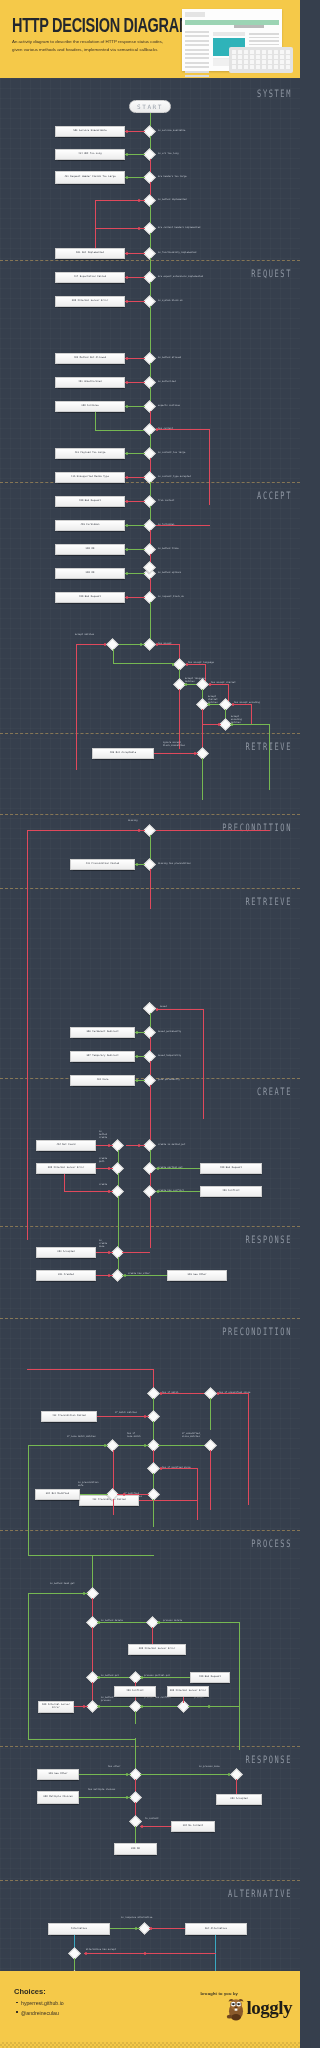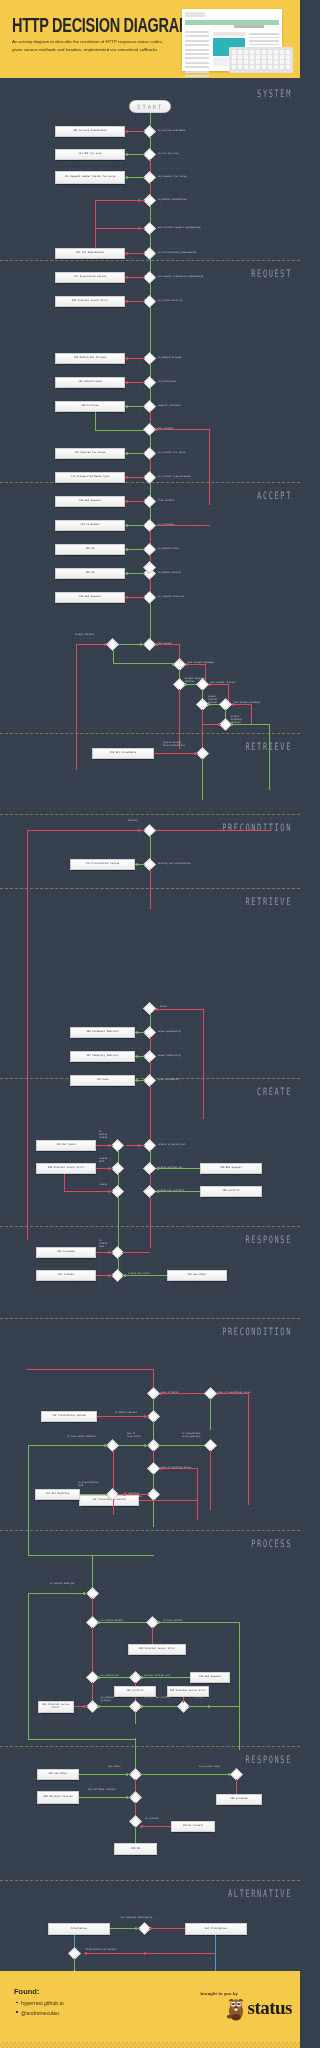--- a/index.html
+++ b/index.html
@@ -756,27 +756,27 @@
   <div class="e er h" style="left:84px; top:1875.2px; width:132px;"></div>
   <div class="dot dr" style="left:85px; top:1874.4px;"></div>
   <div class="dot dr" style="left:144px; top:1874.4px;"></div>
   <div class="e eg v" style="left:74.4px; top:1880px; height:14px;"></div>
 
   <div class="dia" style="left:70px; top:1894px;"></div>
 
 </div>
 
 <div id="footer">
-  <div class="src">Found:</div>
+  <div class="src">Choices:</div>
   <ul>
     <li>hyperrest.github.io</li>
     <li>@andreineculau</li>
   </ul>
   <div class="brought">brought to you by</div>
-  <div class="loggly">status</div>
+  <div class="loggly">loggly</div>
   <svg class="beaver" viewBox="0 0 40 48">
     <ellipse cx="20" cy="30" rx="13" ry="16" fill="#8a5a2b"></ellipse>
     <ellipse cx="20" cy="18" rx="11" ry="10" fill="#a06a33"></ellipse>
     <path d="M6 12 Q10 4 16 10 Z" fill="#6d4520"></path>
     <path d="M34 12 Q30 4 24 10 Z" fill="#6d4520"></path>
     <circle cx="15" cy="17" r="4.4" fill="#fff"></circle>
     <circle cx="25" cy="17" r="4.4" fill="#fff"></circle>
     <circle cx="15" cy="17" r="2" fill="#1d1d1d"></circle>
     <circle cx="25" cy="17" r="2" fill="#1d1d1d"></circle>
     <rect x="10.5" y="16" width="19" height="1.2" fill="#1d1d1d"></rect>

